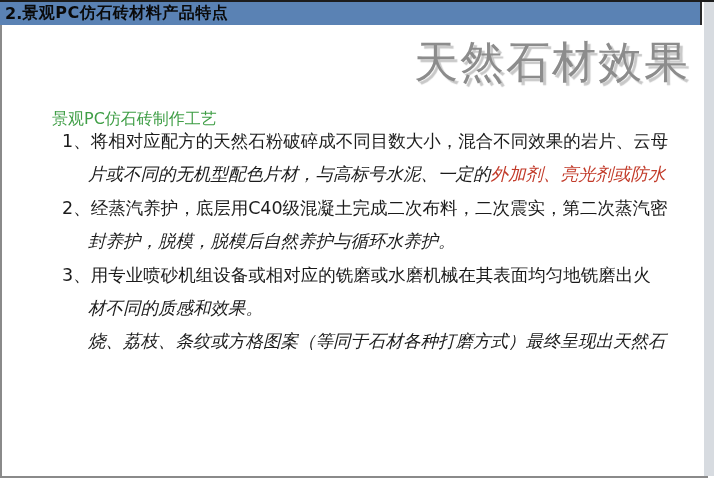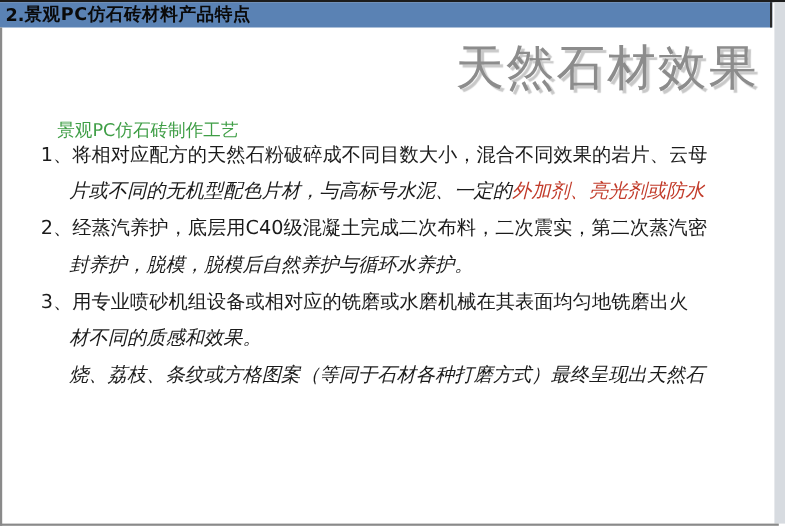--- a/index.html
+++ b/index.html
@@ -44,21 +44,21 @@
   
   .subtitle {
     position: absolute; top: 93px; left: 52px;
     font-size: 16px; line-height: 20px;
     color: #3f9e46;
     margin-top: 16px;
   }
 
   
   .body-text {
-    position: absolute; top: 125px; left: 37px; width: 650px;
+    position: absolute; top: 125px; left: 62px; width: 650px;
     font-size: 17.5px; line-height: 33.4px;
     color: #1b1b1b;
     white-space: nowrap;
   }
   .line { height: 33.4px; }
   .line.cont { margin-left: 26px; font-style: italic; }
   .run-red { color: #c23b2a; }
 </style>
 </head>
 <body>

